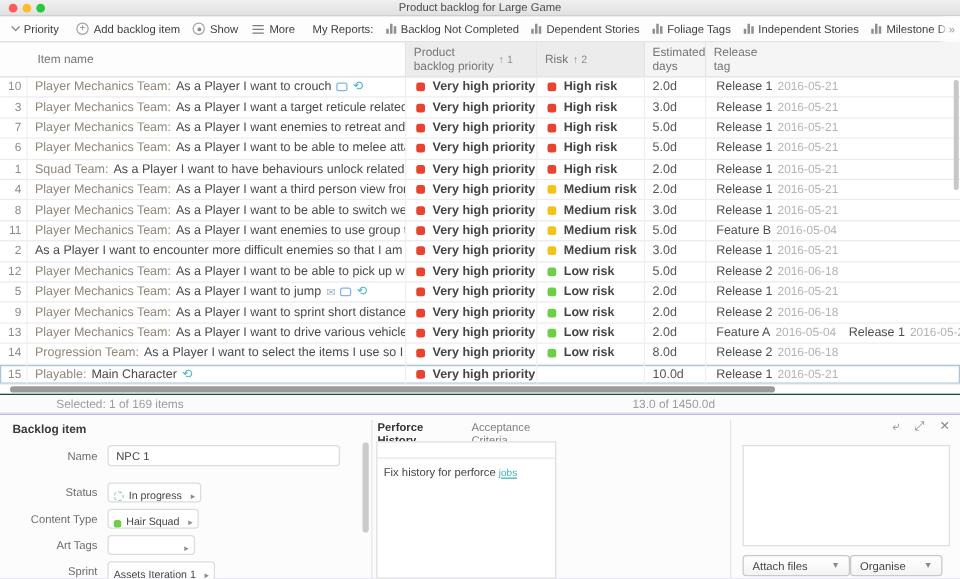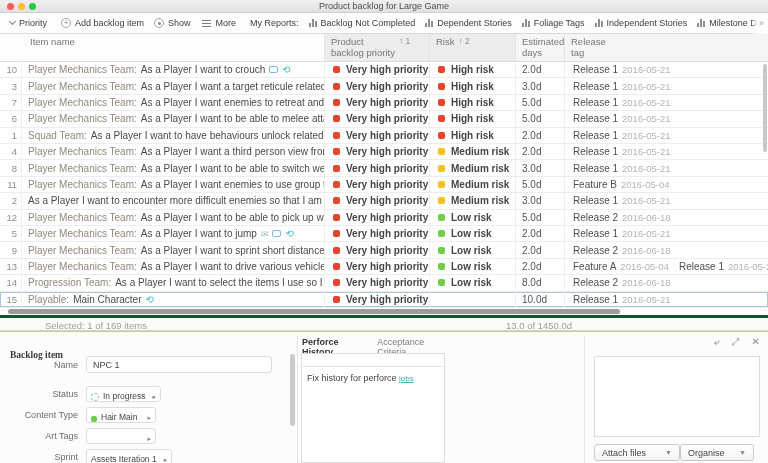--- a/index.html
+++ b/index.html
@@ -30,21 +30,21 @@
   .cic{display:inline-flex;align-items:flex-end;gap:1px;height:8px;}
   .cic i{width:2px;background:#8f8f8f;display:block;}
   .cic .b1{height:4px;}.cic .b2{height:8px;}.cic .b3{height:6px;}
   .overflow{position:absolute;right:0;top:13px;height:21px;line-height:20px;padding:0 4px 0 8px;
     color:#9a9a9a;font-size:9px;background:linear-gradient(90deg,rgba(253,253,253,0),#fdfdfd 40%);}
 
   
   .ghead{position:absolute;top:34px;left:0;right:0;height:28px;display:grid;
     grid-template-columns:22px 303px 105px 86px 49px auto;
     border-bottom:1px solid #dcdcdc;font-size:9.5px;color:#757575;background:#fdfdfd;}
-  .hc{border-right:1px solid #e3e3e3;padding:2px 6px;display:flex;align-items:flex-start;
+  .hc{border-right:1px solid #e3e3e3;padding:2px 6px;display:flex;align-items:center;
     white-space:pre-line;line-height:11px;}
   .hc.span2{grid-column:1/3;padding-left:30px;}
   .hc.gray{background:#ececec;}
   .hc.lt{background:#f5f5f5;}
   .sortmark{color:#8e8e8e;font-size:8.5px;margin-left:4px;white-space:nowrap;}
 
   .gbody{position:absolute;top:62px;left:0;right:0;height:246px;display:flex;flex-direction:column;}
   .trow{flex:1;display:grid;grid-template-columns:22px 303px 105px 86px 49px auto;
     border-bottom:1px solid #ededed;font-size:10px;background:#fff;min-height:0;}
   .trow.sel{box-shadow:inset 0 0 0 1px #a9c6e0;}
@@ -65,29 +65,29 @@
   .tagdate{color:#b3b3b3;font-size:9.5px;margin-right:6px;}
   .ic-comment{width:9px;height:7px;border:1px solid #85b6e2;border-radius:2px;flex:none;}
   .ic-sync{color:#49b9c9;font-size:10px;line-height:7px;flex:none;}
   .ic-mail{color:#9eb4c4;font-size:9px;line-height:8px;flex:none;}
   .vscroll{position:absolute;right:1px;top:64px;width:4px;height:88px;background:#c7c7c7;border-radius:2px;}
 
   .hscroll{position:absolute;top:308px;left:0;right:0;height:7px;background:#fff;}
   .hthumb{position:absolute;left:8px;top:1px;width:612px;height:5px;background:#9b9b9b;border-radius:3px;}
 
   .statusbar{position:absolute;top:315px;left:0;right:0;height:16px;background:#fbfbfb;
-    border-top:3px solid #14532d;border-bottom:1px solid #d7d7d7;font-size:9.5px;color:#9c9c9c;}
+    border-top:1px solid #14532d;border-bottom:1px solid #d7d7d7;font-size:9.5px;color:#9c9c9c;}
   .sel-count{position:absolute;left:45px;top:2px;}
   .days-total{position:absolute;left:506px;top:2px;}
 
   
   .bottom{position:absolute;top:332px;left:0;right:0;bottom:0;background:#fcfcfc;overflow:hidden;}
   .panel-title{font-size:9.5px;font-weight:bold;color:#3a3a3a;}
   .bl-panel{position:absolute;left:0;top:0;width:298px;height:100%;}
-  .bl-title{position:absolute;left:10px;top:18px;font-family:Liberation Serif, serif;}
+  .bl-title{position:absolute;left:10px;top:6px;}
   .field{position:absolute;display:flex;align-items:center;}
   .flabel{width:68px;text-align:right;margin-right:8px;font-size:9px;color:#6b6b6b;flex:none;}
   .finput{width:186px;height:17px;border:1px solid #dcdcdc;border-radius:3px;background:#fff;
     font-size:9px;color:#444;padding:0 6px;display:flex;align-items:center;}
   .fsel{min-width:70px;height:16px;border:1px solid #dcdcdc;border-radius:3px;background:#fff;
     font-size:8.5px;color:#444;padding:0 4px;display:flex;align-items:flex-end;gap:4px;}
   .fsel .arr{margin-left:auto;color:#8a8a8a;font-size:7px;padding-left:3px;}
   .ic-progress{width:8px;height:8px;border:1px dashed #86cdbf;border-radius:50%;flex:none;}
   .ic-greendot{width:6px;height:6px;background:#6fce48;border-radius:2px;flex:none;}
   .bl-scroll{position:absolute;left:290px;top:22px;width:5px;height:72px;background:#cbcbcb;border-radius:3px;}
@@ -556,21 +556,21 @@
             <div class="fsel">
               <div class="ic-progress"></div>
               <div style="white-space: nowrap; overflow: hidden;">In progress</div>
               <div class="arr">▸</div>
             </div>
           </div>
           <div class="field" style="left: 10px; top: 75px;">
             <div class="flabel">Content Type</div>
             <div class="fsel">
               <div class="ic-greendot"></div>
-              <div style="white-space: nowrap; overflow: hidden;">Hair Main</div>
+              <div style="white-space: nowrap; overflow: hidden;">Hair Squad</div>
               <div class="arr">▸</div>
             </div>
           </div>
           <div class="field" style="left: 10px; top: 96px;">
             <div class="flabel">Art Tags</div>
             <div class="fsel">
               <div style="white-space: nowrap; overflow: hidden;"></div>
               <div class="arr">▸</div>
             </div>
           </div>

